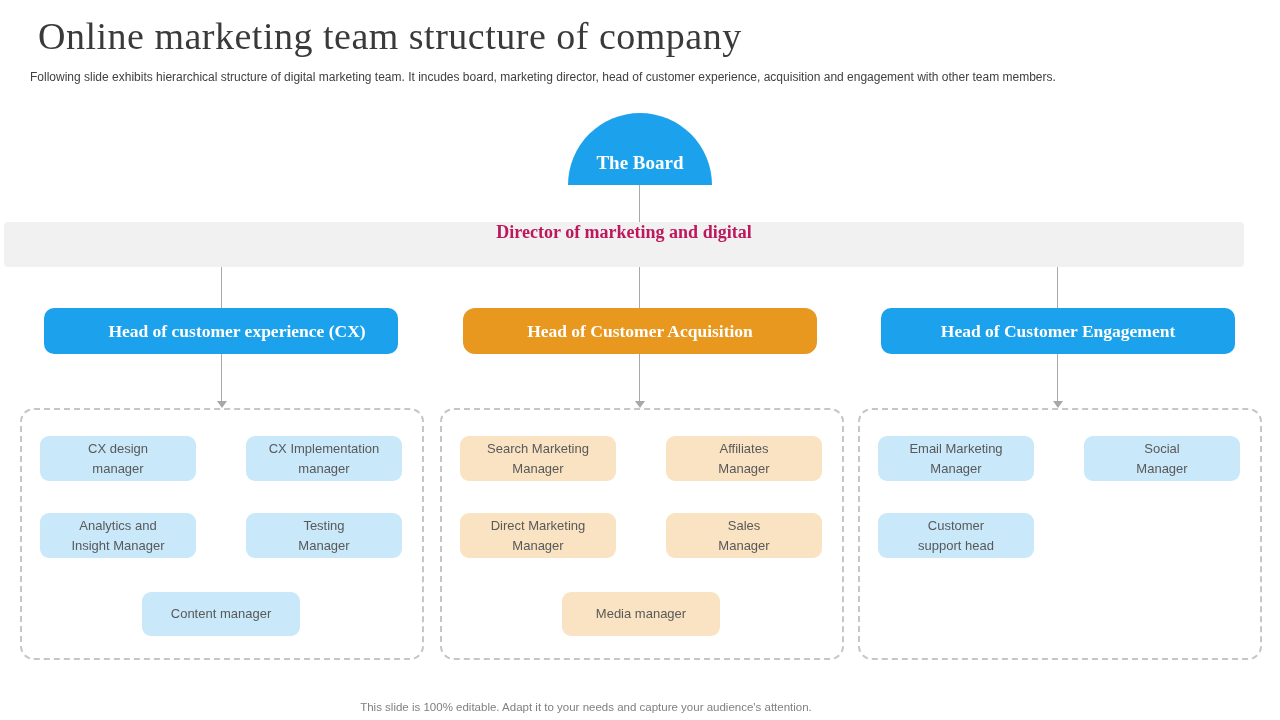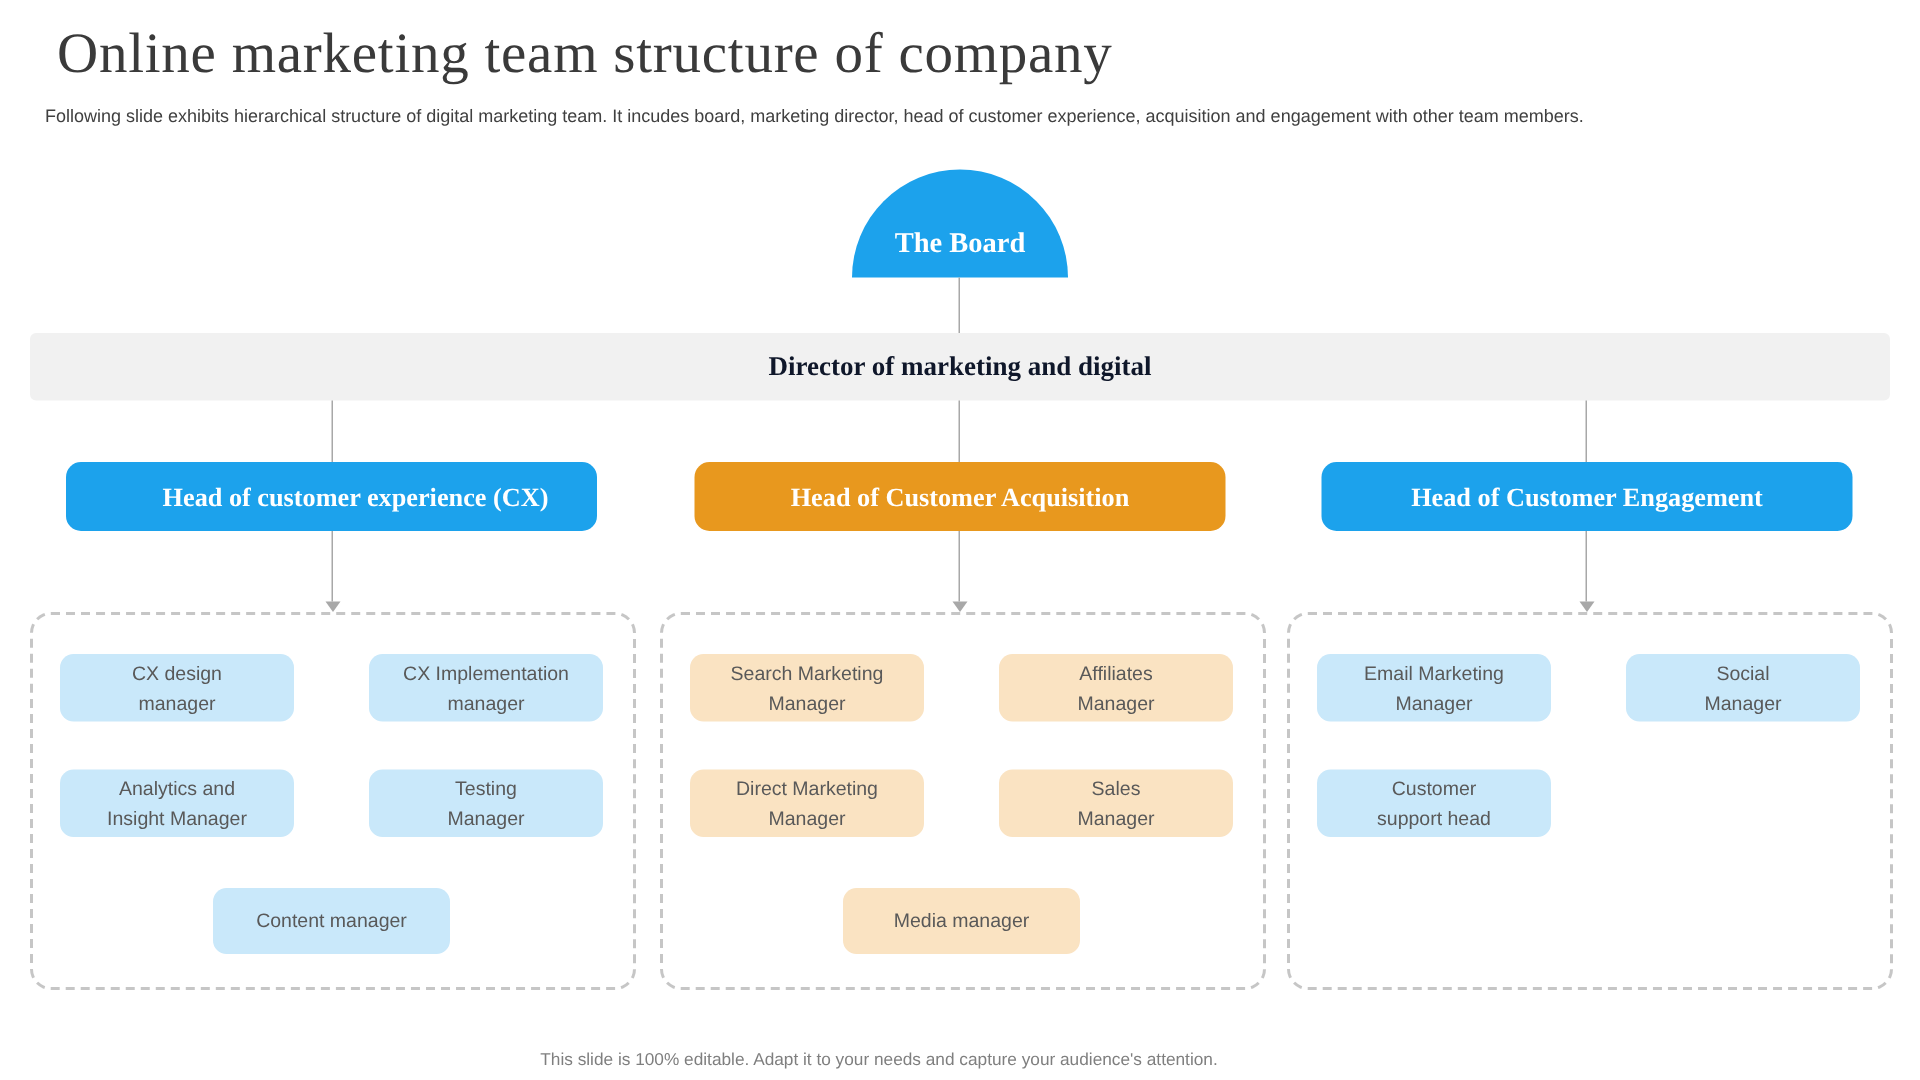--- a/index.html
+++ b/index.html
@@ -41,37 +41,37 @@
   }
   .connector-arrow .stem { width:1px; background:#a8a8a8; flex:1 1 auto; }
   .connector-arrow .tip {
     width:0; height:0;
     border-left:5px solid transparent; border-right:5px solid transparent;
     border-top:7px solid #a8a8a8;
   }
 
   
   .director-bar {
-    position:absolute; left:20px; top:222px; width:1240px; height:45px;
+    position:absolute; left:4px; top:222px; width:1240px; height:45px;
     background:#F1F1F1; border-radius:4px;
-    display:flex; align-items:center; justify-content:center;
+    display:flex; align-items:flex-start; justify-content:center;
     font-family:"Liberation Serif", serif; font-weight:bold;
-    font-size:18px; color:#0f172a;
+    font-size:18px; color:#be185d;
   }
 
   
   .head-box {
     position:absolute; top:308px; width:354px; height:46px;
     border-radius:10px;
     display:flex; align-items:center; justify-content:center;
     font-family:"Liberation Serif", serif; font-weight:bold;
     font-size:17.5px; color:#ffffff; white-space:nowrap;
   }
   .head-blue   { background:#1CA2EC; }
-  .head-orange { background:#E8981E; }
+  .head-orange { background:#E8981E;border-radius:12px; }
   .head-cx  { left:44px;padding-left:32px; }
   .head-acq { left:463px; }
   .head-eng { left:881px; }
 
   
   .role-panel {
     position:absolute; top:408px; width:404px; height:252px;
     border:2px dashed #c6c6c6; border-radius:14px; background:#ffffff;
   }
   .panel-cx  { left:20px; }

